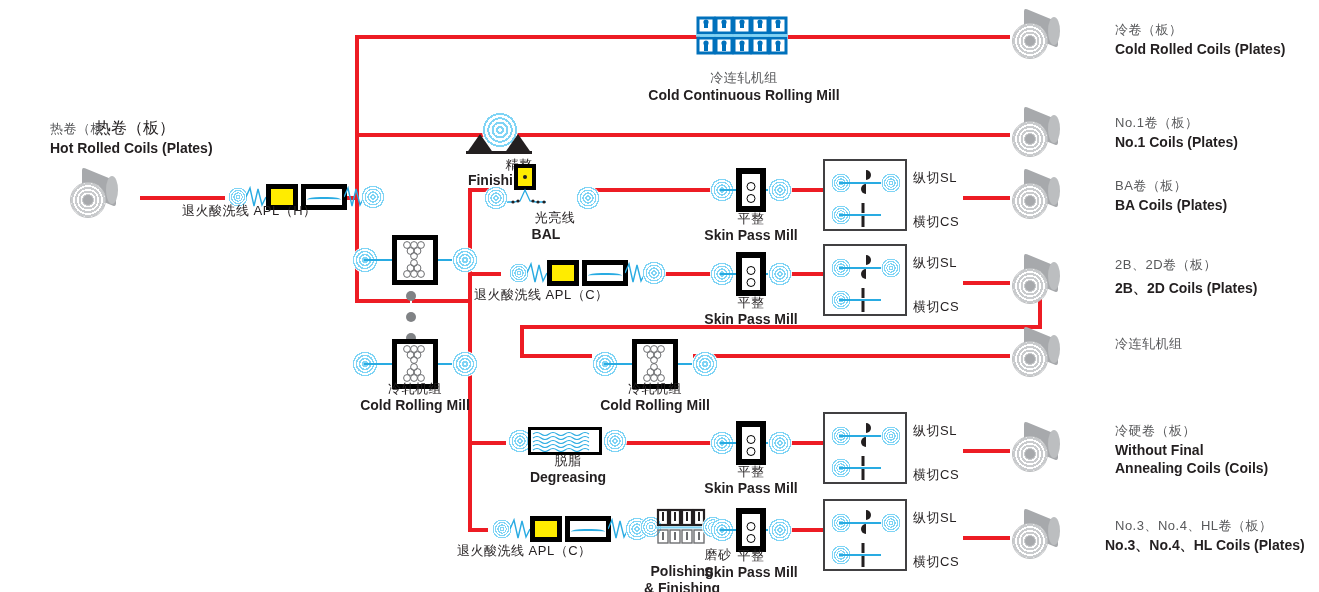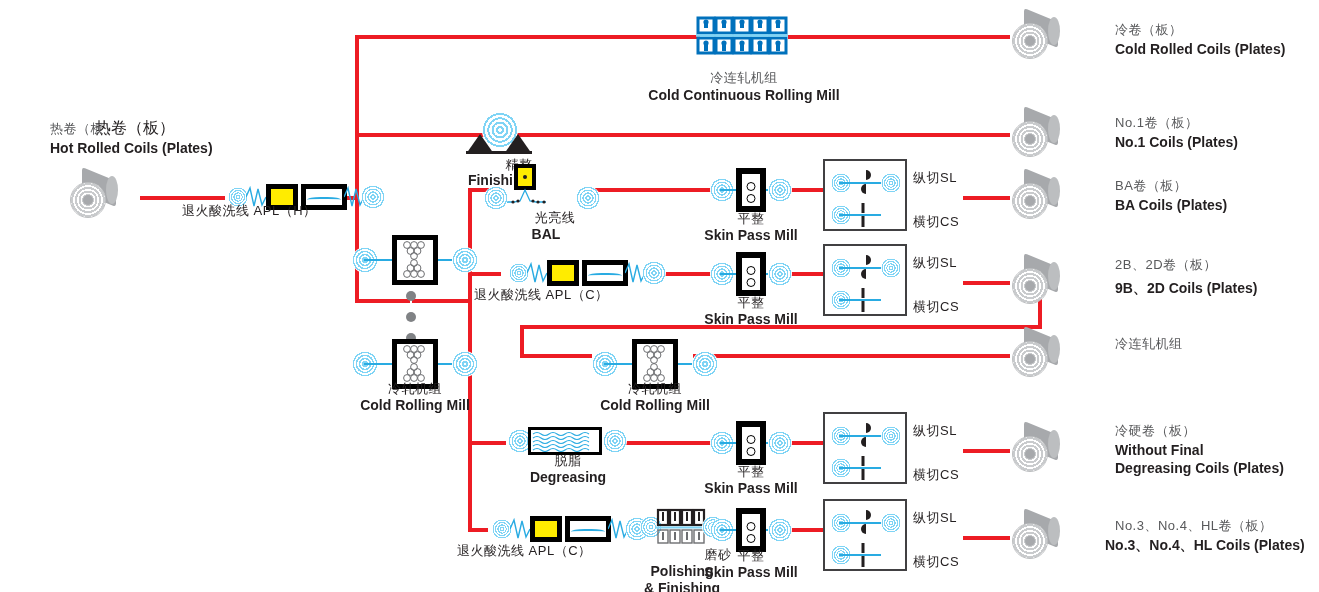--- a/index.html
+++ b/index.html
@@ -658,21 +658,21 @@
   <div class="coil" style="left:1012px;top:260px;">
     <div class="body"></div>
       <div class="tip"></div>
       <div class="cap"></div>
       <div class="hub"></div>
   </div>
   <div class="lbl" style="left:1115px;top:254px;">
     <span class="cn">2B、2D卷（板）</span>
   </div>
   <div class="lbl" style="left:1115px;top:278px;">
-    <span class="en">9B、2D  Coils (Plates)</span>
+    <span class="en">2B、2D  Coils (Plates)</span>
   </div>
 
   <div class="coil" style="left:1012px;top:333px;">
     <div class="body"></div>
       <div class="tip"></div>
       <div class="cap"></div>
       <div class="hub"></div>
   </div>
   <div class="lbl" style="left:1115px;top:333px;">
     <span class="cn">冷连轧机组</span>
@@ -684,21 +684,21 @@
       <div class="cap"></div>
       <div class="hub"></div>
   </div>
   <div class="lbl" style="left:1115px;top:420px;">
     <span class="cn">冷硬卷（板）</span>
   </div>
   <div class="lbl" style="left:1115px;top:440px;">
     <span class="en">Without Final</span>
   </div>
   <div class="lbl" style="left:1115px;top:458px;">
-    <span class="en">Degreasing  Coils (Plates)</span>
+    <span class="en">Annealing  Coils (Coils)</span>
   </div>
 
   <div class="coil" style="left:1012px;top:515px;">
     <div class="body"></div>
       <div class="tip"></div>
       <div class="cap"></div>
       <div class="hub"></div>
   </div>
   <div class="lbl" style="left:1115px;top:515px;">
     <span class="cn">No.3、No.4、HL卷（板）</span>

